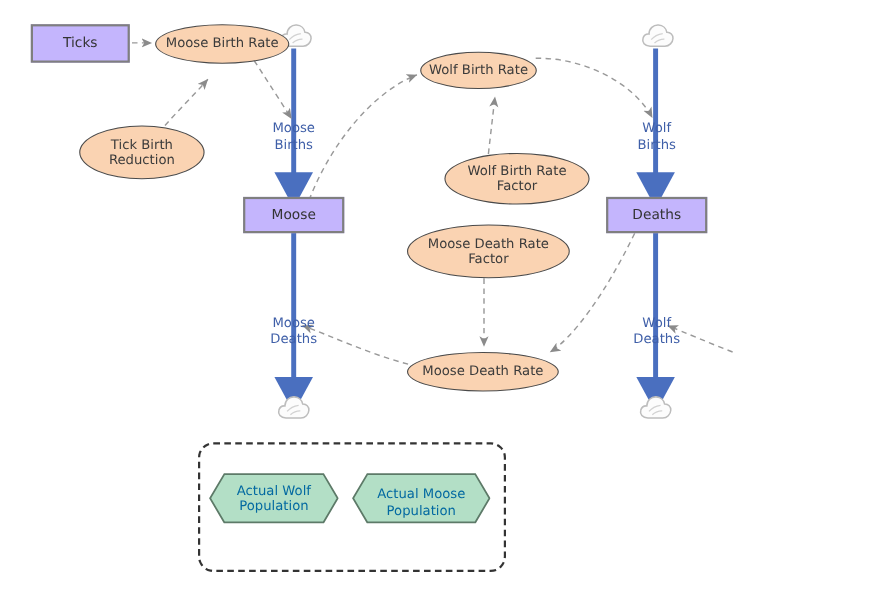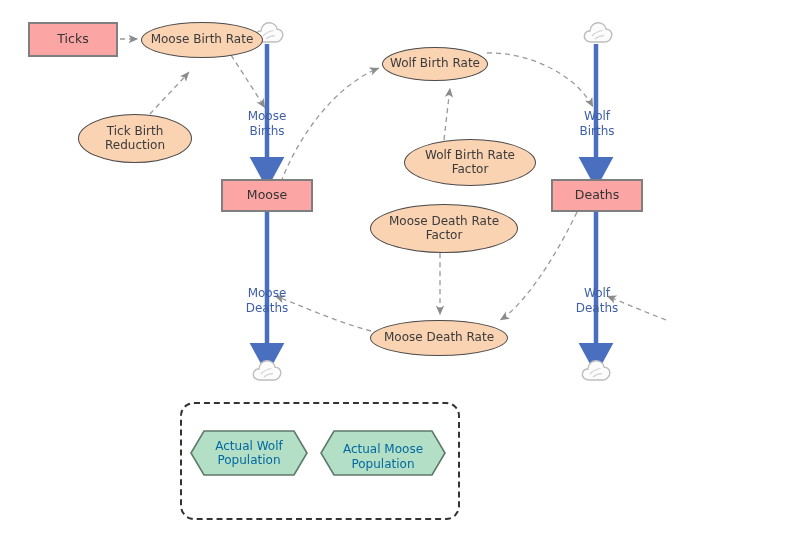--- a/index.html
+++ b/index.html
@@ -25,21 +25,21 @@
     position: absolute;
     box-sizing: border-box;
     display: flex;
     align-items: center;
     justify-content: center;
     text-align: center;
     color: #333333;
     line-height: 1.15;
   }
   .stock {
-    background: #fca5a5;
+    background: #c4b5fd;
     border: 2px solid #7f7f7f;
     font-size: 12.5px;
     color: #333333;
   }
   .aux {
     background: #fad3b2;
     border: 1.6px solid #4a4a4a;
     border-radius: 50%;
     font-size: 12px;
     color: #3b3b3b;
@@ -181,21 +181,21 @@
   </div>
 
   <div class="node stock" style="left:551px; top:179px; width:92px; height:33px;">
     <span>Deaths</span>
   </div>
 
   <div class="node aux" style="left:141px; top:22px; width:122px; height:36px;text-align:right;">
     <span>Moose Birth Rate</span>
   </div>
 
-  <div class="node aux" style="left:78px; top:114px; width:114px; height:49px; white-space:pre-line;">
+  <div class="node aux" style="left:72px; top:114px; width:114px; height:49px; white-space:pre-line;">
     <span style="white-space:pre-line;">Tick Birth
 Reduction</span>
   </div>
 
   <div class="node aux" style="left:382px; top:47px; width:106px; height:34px;">
     <span>Wolf Birth Rate</span>
   </div>
 
   <div class="node aux" style="left:404px; top:139px; width:132px; height:47px;">
     <span style="white-space:pre-line;">Wolf Birth Rate

